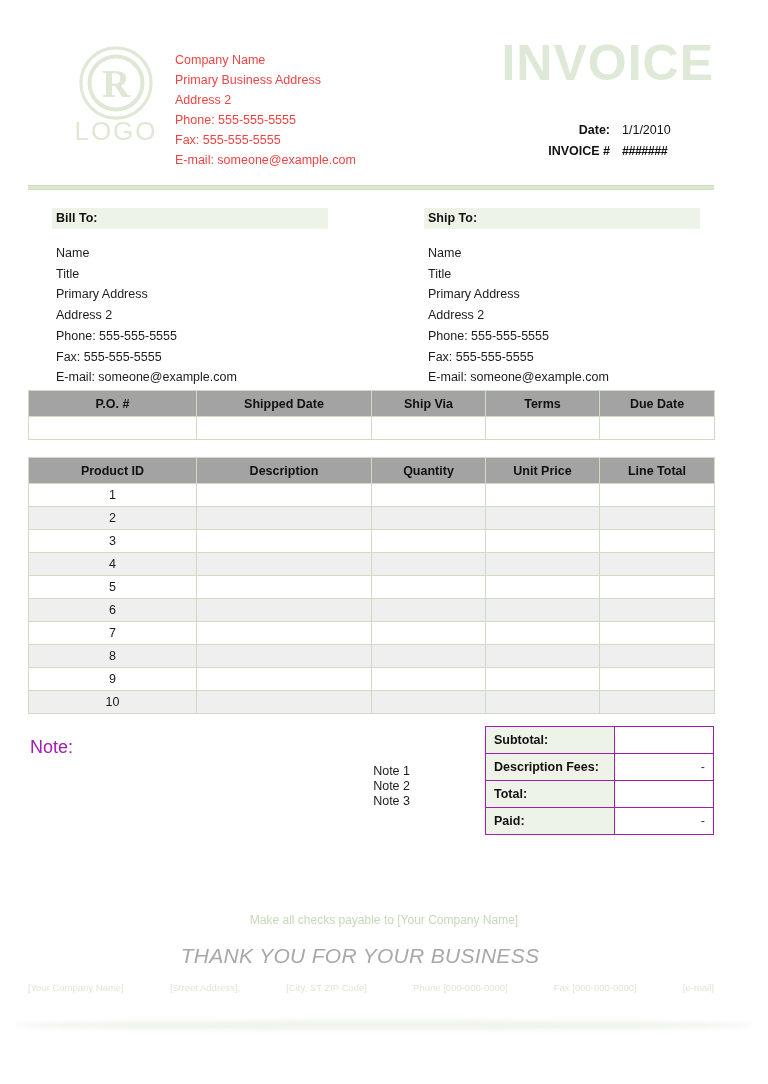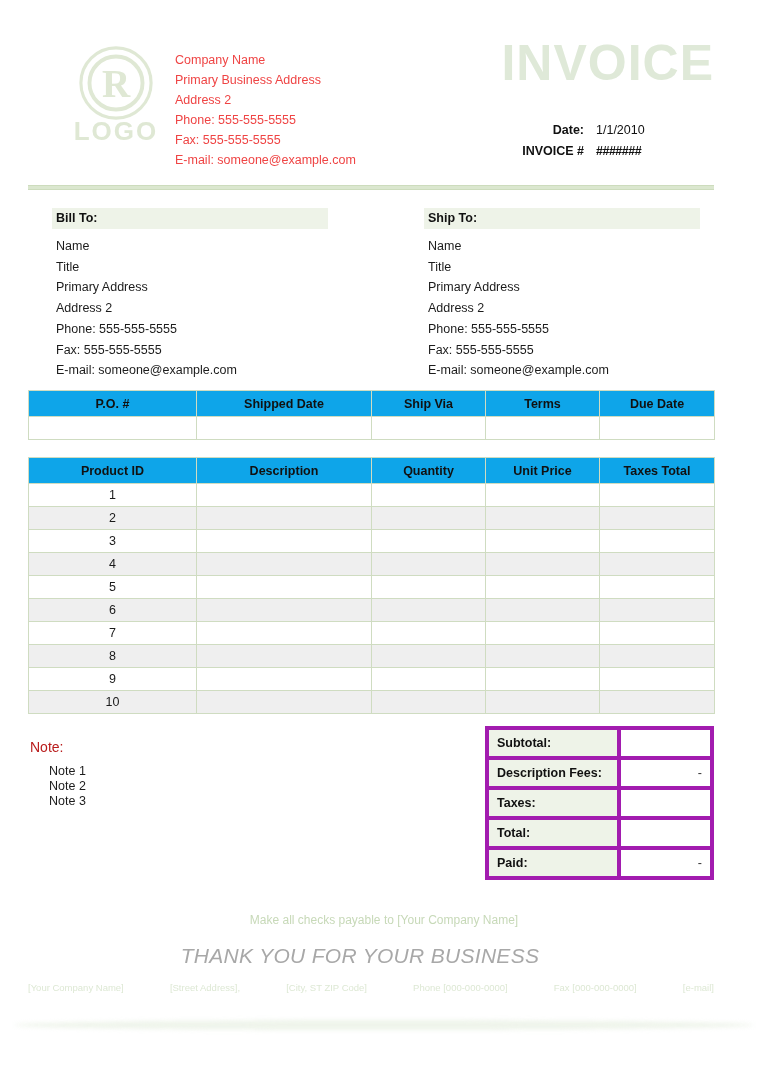--- a/index.html
+++ b/index.html
@@ -46,21 +46,21 @@
     margin: 0 auto;
     display: block;
   }
   .logo-word {
     display: block;
     margin-top: -6px;
     font-family: "Liberation Sans", sans-serif;
     font-size: 26px;
     letter-spacing: 2px;
     color: #dfe8d4;
-    font-weight: 700;
+    font-weight: 400;
     text-align: center;
   }
   .company-block {
     position: absolute;
     left: 147px;
     top: 8px;
     width: 320px;
   }
   .company-block .line {
     font-size: 12.5px;
@@ -80,20 +80,21 @@
     font-family: "Liberation Sans", sans-serif;
   }
   .meta {
     position: absolute;
     right: 0;
     top: 78px;
     width: 280px;
   }
   .meta-row {
     display: flex;
+    justify-content: flex-end;
     align-items: baseline;
     line-height: 21px;
   }
   .meta-label {
     font-size: 12.5px;
     font-weight: bold;
     text-align: right;
     width: 150px;
     padding-right: 12px;
     color: #111;
@@ -124,21 +125,21 @@
     top: 208px;
     width: 276px;
   }
   .addr.bill { left: 52px; }
   .addr.ship { left: 424px; }
   .addr-title {
     background: #eef3e8;
     font-size: 12.5px;
     font-weight: bold;
     padding: 3px 4px 4px 4px;
-    margin-bottom: 7px;
+    margin-bottom: 14px;
     color: #111;
   }
   .addr .line {
     font-size: 12.5px;
     line-height: 20.7px;
     padding-left: 4px;
     color: #1c1c1c;
     white-space: nowrap;
   }
 
@@ -153,61 +154,61 @@
     width: 686px;
     border: 1px solid #cfdcc1;
   }
   .grid th, .grid td {
     border: 1px solid #cfdcc1;
     font-size: 12.5px;
     height: 22px;
     padding: 0;
   }
   .grid th {
-    background: #0ea5e9;
+    background: #a3a3a3;
     font-weight: bold;
     text-align: center;
     height: 25px;
     color: #111;
   }
   .grid td { text-align: center; background: #ffffff; }
   .grid tr.alt td { background: #efefef; }
 
   #po-table { top: 390px; }
   #items-table { top: 457px; }
 
   
   .note-block {
     position: absolute;
     left: 30px;
     top: 738px;
     width: 380px;
   }
   .note-title {
-    font-size: 14px;
-    color: #b91c1c;
+    font-size: 18px;
+    color: #a21caf;
     line-height: 18px;
   }
-  .note-items { margin-top: 8px; padding-left: 19px; }
+  .note-items { margin-top: 8px; padding-left: 19px; text-align: right; }
   .note-items .line {
     font-size: 12.5px;
     line-height: 15px;
     color: #1c1c1c;
   }
 
   
   #totals-table {
     position: absolute;
     left: 485px;
     top: 726px;
     width: 229px;
     border: 1px solid #cfdcc1;
   }
   #totals-table td {
-    border: 4px solid #a21caf;
+    border: 1px solid #a21caf;
     font-size: 12.5px;
     height: 26px;
     padding: 0 8px;
   }
   #totals-table td.tl {
     background: #eef3e8;
     font-weight: bold;
     width: 112px;
     text-align: left;
     color: #111;
@@ -359,21 +360,21 @@
         <col style="width:114px">
       <col style="width:114px">
         <col style="width:115px">
     </colgroup>
     <thead>
         <tr>
           <th>Product ID</th>
           <th>Description</th>
           <th>Quantity</th>
           <th>Unit Price</th>
-          <th>Taxes Total</th>
+          <th>Line Total</th>
         </tr>
       </thead>
     <tbody>
         <tr>
           <td>1</td>
           <td></td>
           <td></td>
           <td></td>
           <td></td>
         </tr>
@@ -456,24 +457,20 @@
     <tbody>
         <tr>
           <td class="tl">Subtotal:</td>
           <td class="tv"></td>
         </tr>
         <tr>
           <td class="tl">Description Fees:</td>
           <td class="tv">-</td>
         </tr>
         <tr>
-          <td class="tl">Taxes:</td>
-          <td class="tv"></td>
-        </tr>
-        <tr>
           <td class="tl">Total:</td>
           <td class="tv"></td>
         </tr>
         <tr>
           <td class="tl">Paid:</td>
           <td class="tv">-</td>
         </tr>
       </tbody>
   </table>
 

